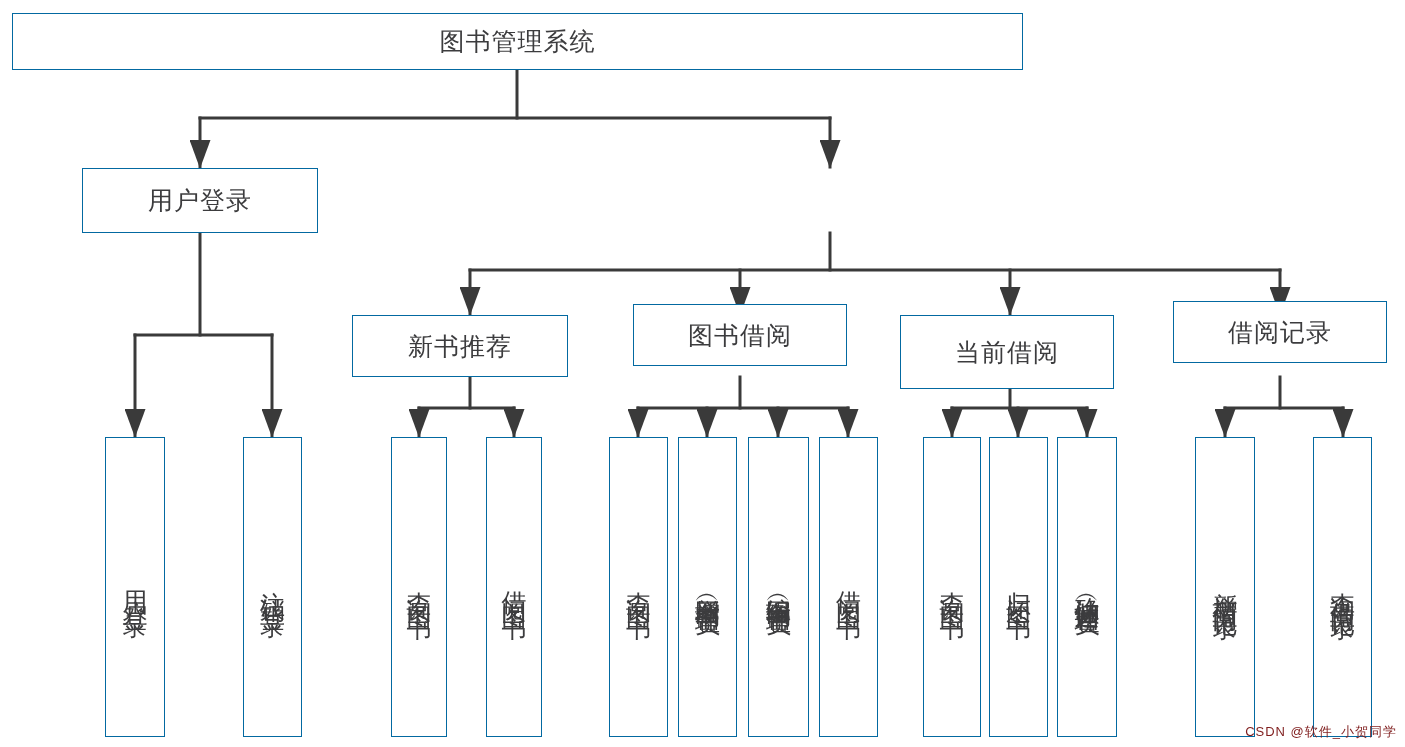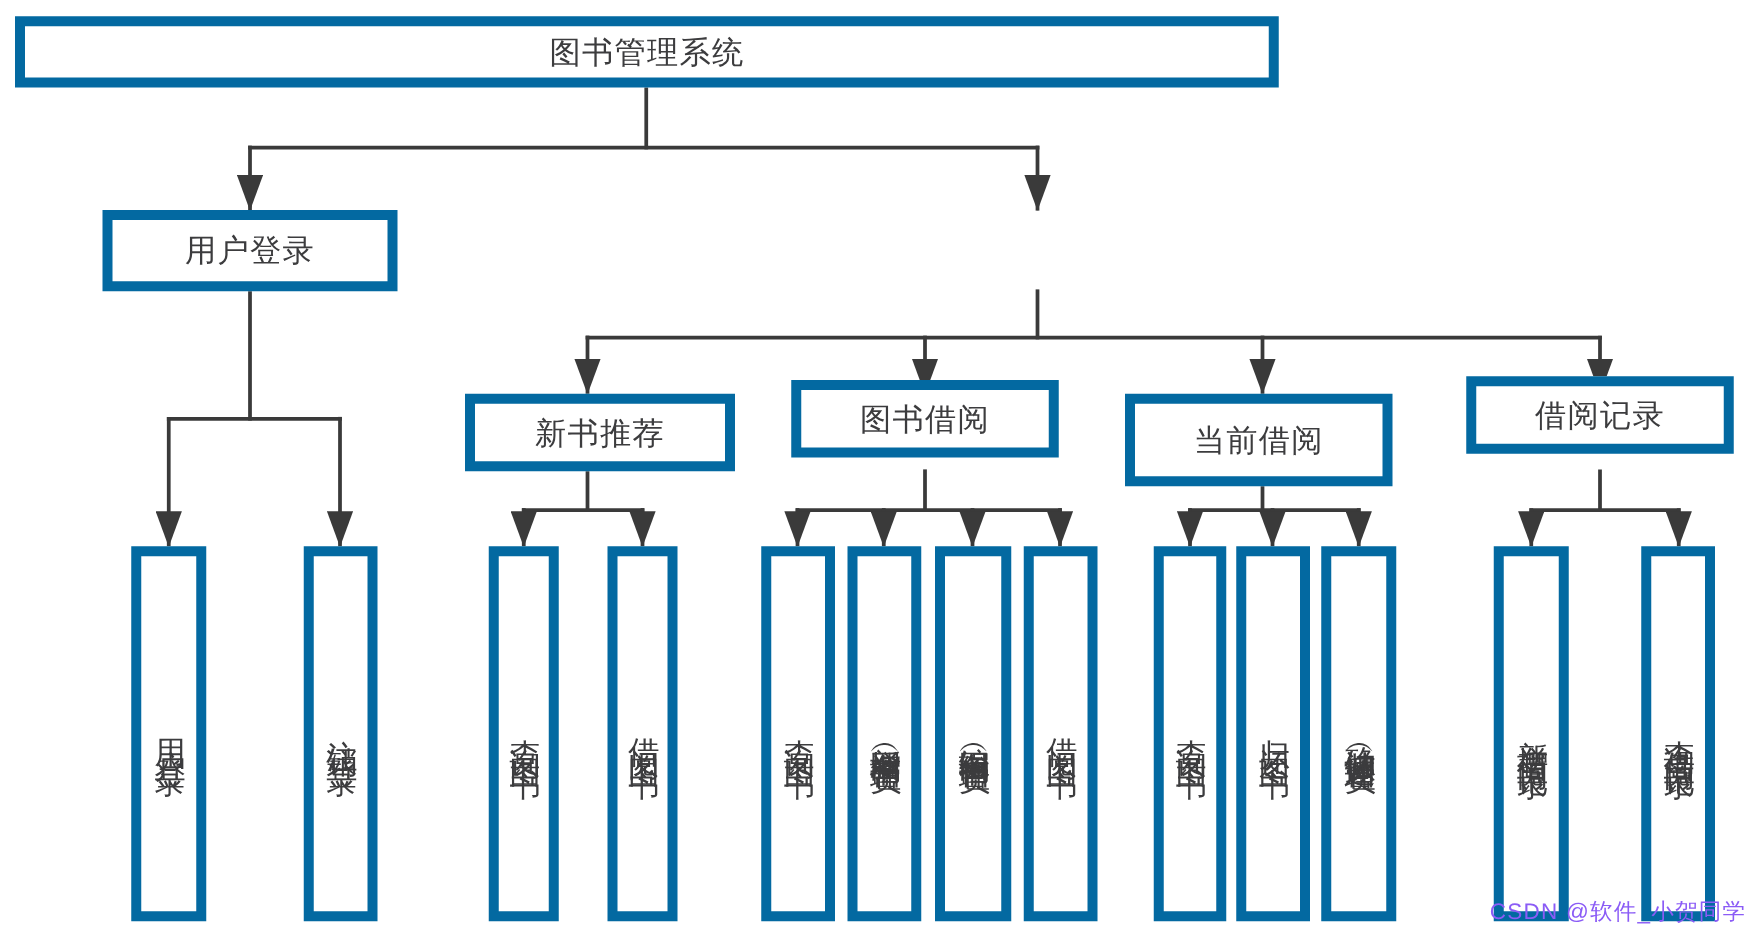--- a/index.html
+++ b/index.html
@@ -7,21 +7,21 @@
     position:relative;
     width:1405px;height:747px;
     background:#ffffff;
     font-family:"Liberation Sans","DejaVu Sans",sans-serif;
     overflow:hidden;
   }
   .connectors{position:absolute;left:0;top:0;width:1405px;height:747px;}
   .node{
     position:absolute;
     box-sizing:border-box;
-    border:8px solid #0369a1;
+    border:1px solid #0369a1;
     background:#ffffff;
     display:flex;
     align-items:center;
     justify-content:center;
     color:#3c3c3e;
   }
   .h-label{
     font-size:25px;
     letter-spacing:1px;
     white-space:nowrap;
@@ -31,22 +31,22 @@
     writing-mode:vertical-rl;
     text-orientation:upright;
     font-size:25px;
     line-height:1;
     color:#3c3c3e;
   }
   .watermark{
     position:absolute;
     right:8px;
     bottom:6px;
-    font-size:18px;
-    color:#8b5cf6;
+    font-size:13px;
+    color:#7f1d1d;
     letter-spacing:1px;
     white-space:nowrap;
     z-index:5;
   }
 </style>
 </head>
 <body>
 
 <div class="canvas">
 
@@ -101,21 +101,21 @@
   </svg>
 
   <div class="node" style="left:12px;top:13px;width:1011px;height:57px">
     <span class="h-label">图书管理系统</span>
   </div>
 
   <div class="node" style="left:82px;top:168px;width:236px;height:65px">
     <span class="h-label">用户登录</span>
   </div>
 
-  <div class="node" style="left:372px;top:315px;width:216px;height:62px">
+  <div class="node" style="left:352px;top:315px;width:216px;height:62px">
     <span class="h-label">新书推荐</span>
   </div>
   <div class="node" style="left:633px;top:304px;width:214px;height:62px">
     <span class="h-label">图书借阅</span>
   </div>
   <div class="node" style="left:900px;top:315px;width:214px;height:74px">
     <span class="h-label">当前借阅</span>
   </div>
   <div class="node" style="left:1173px;top:301px;width:214px;height:62px">
     <span class="h-label">借阅记录</span>

